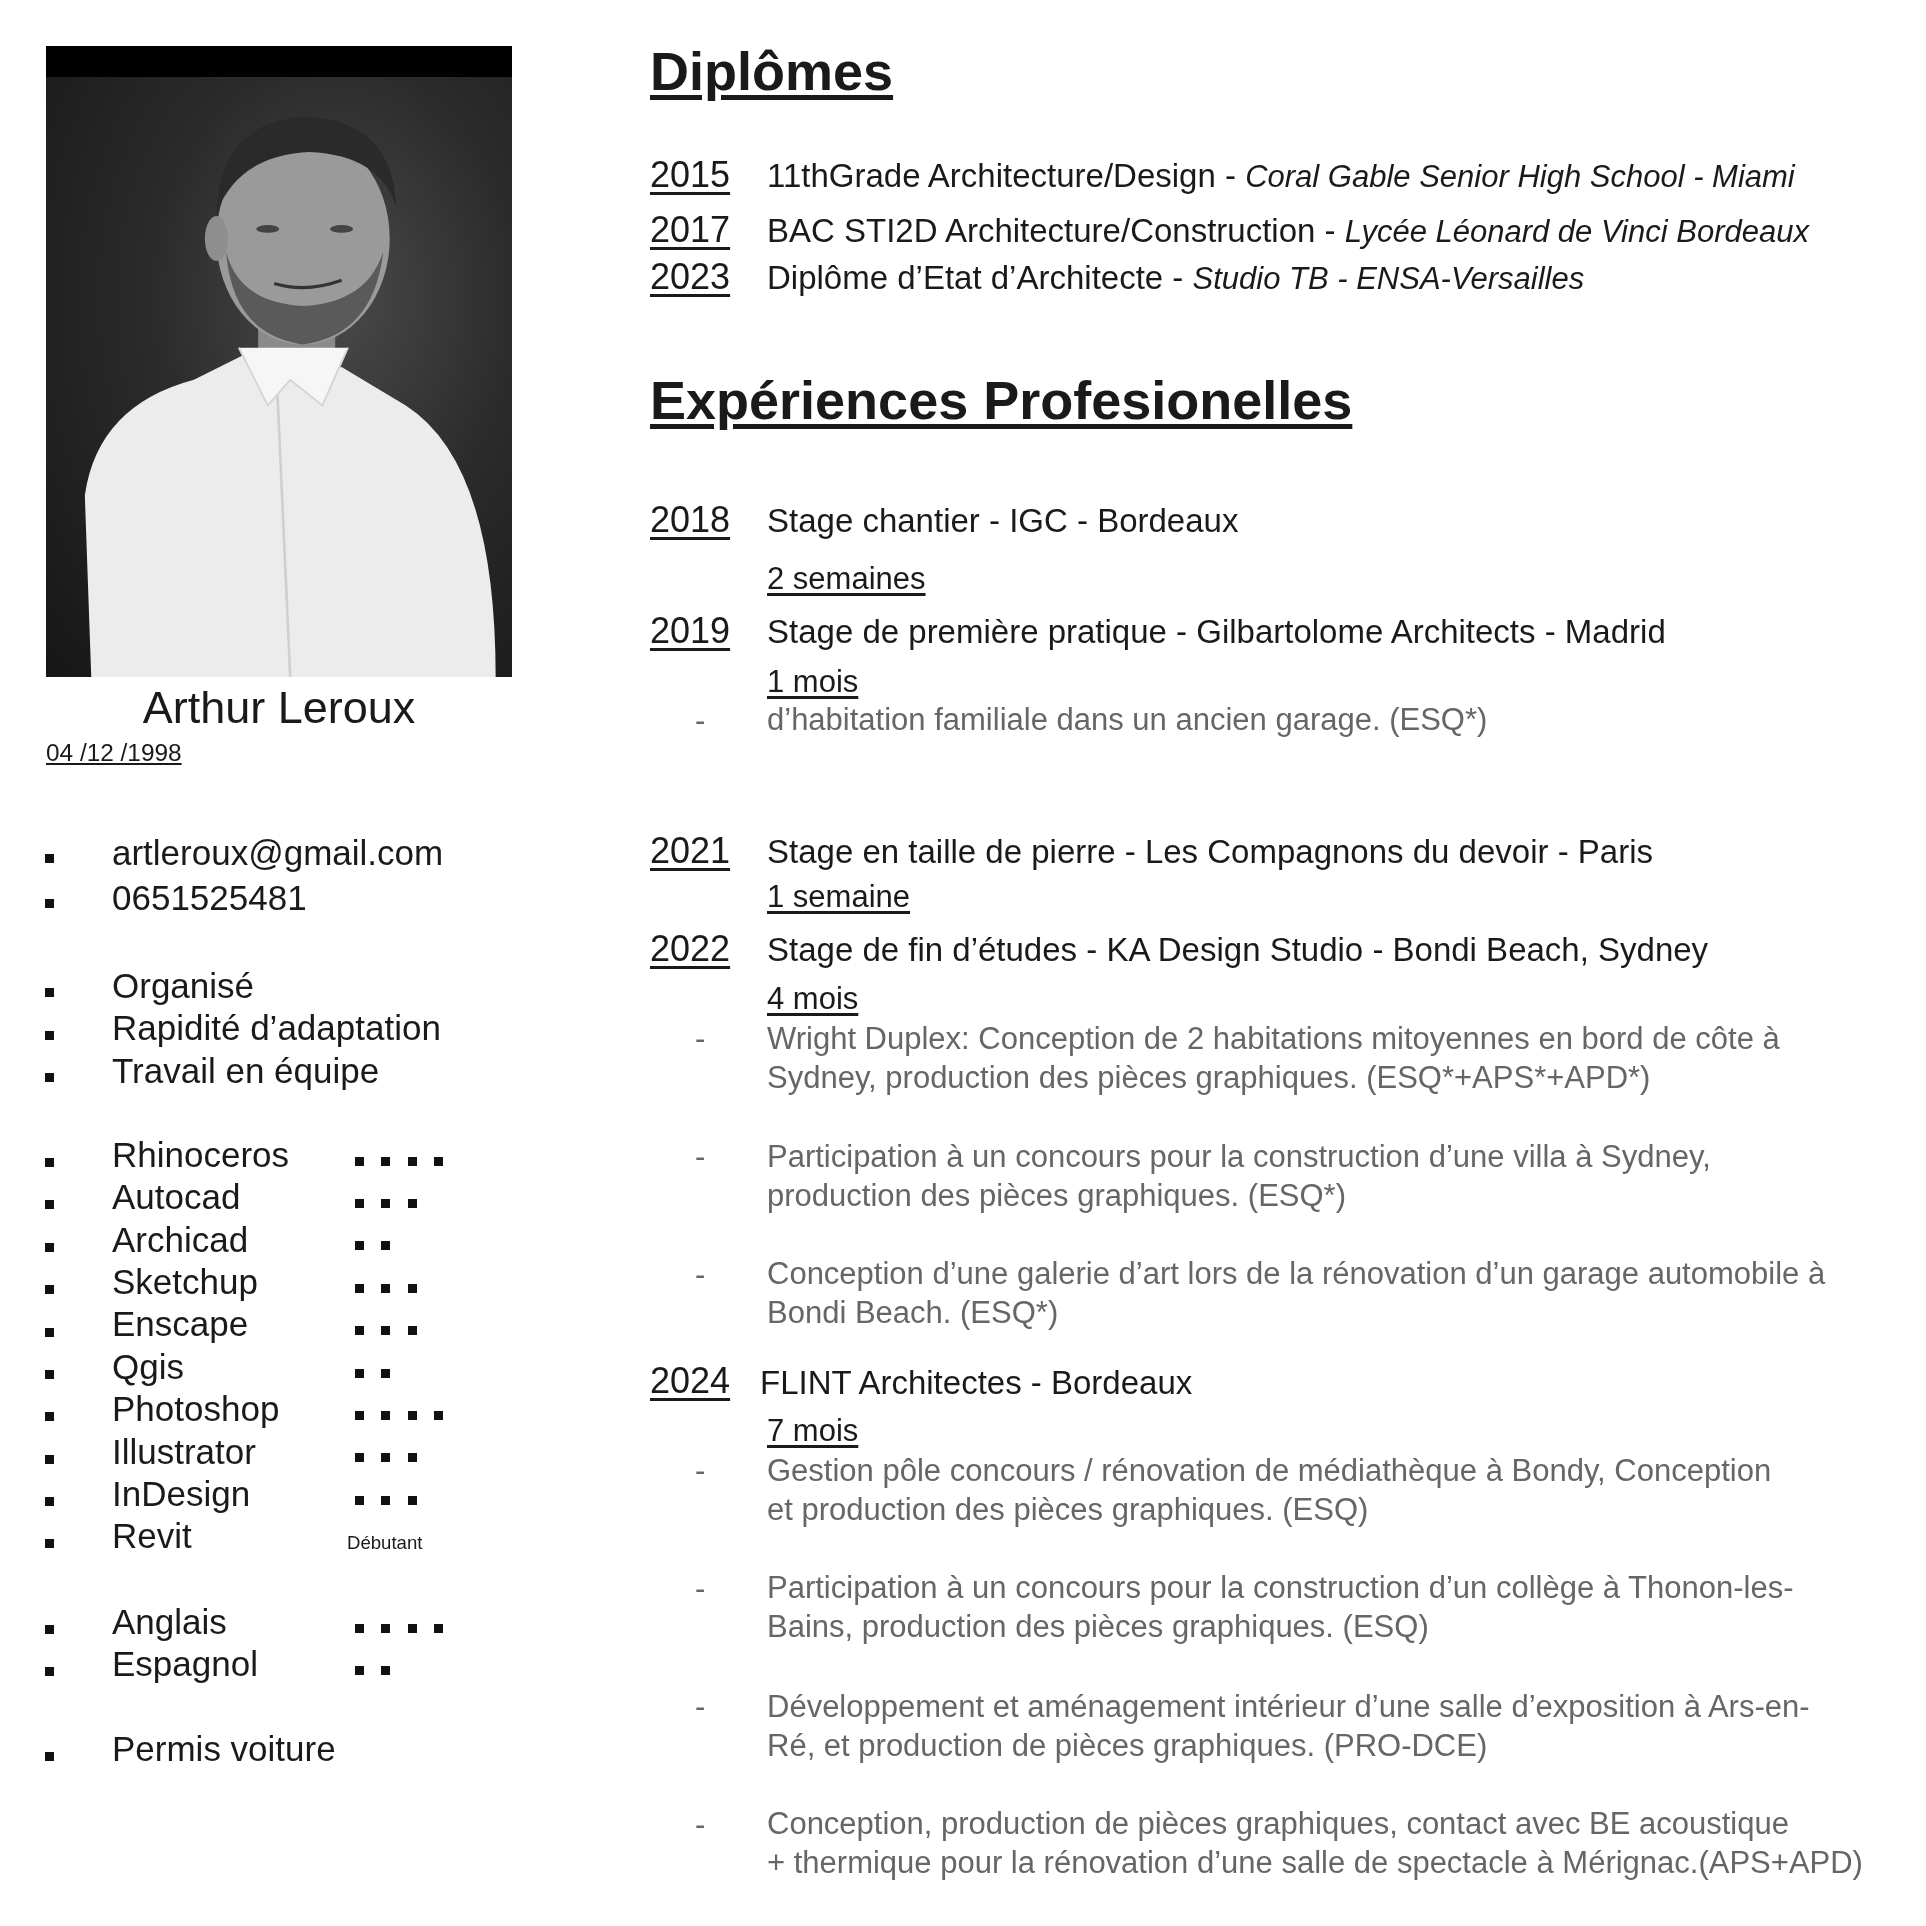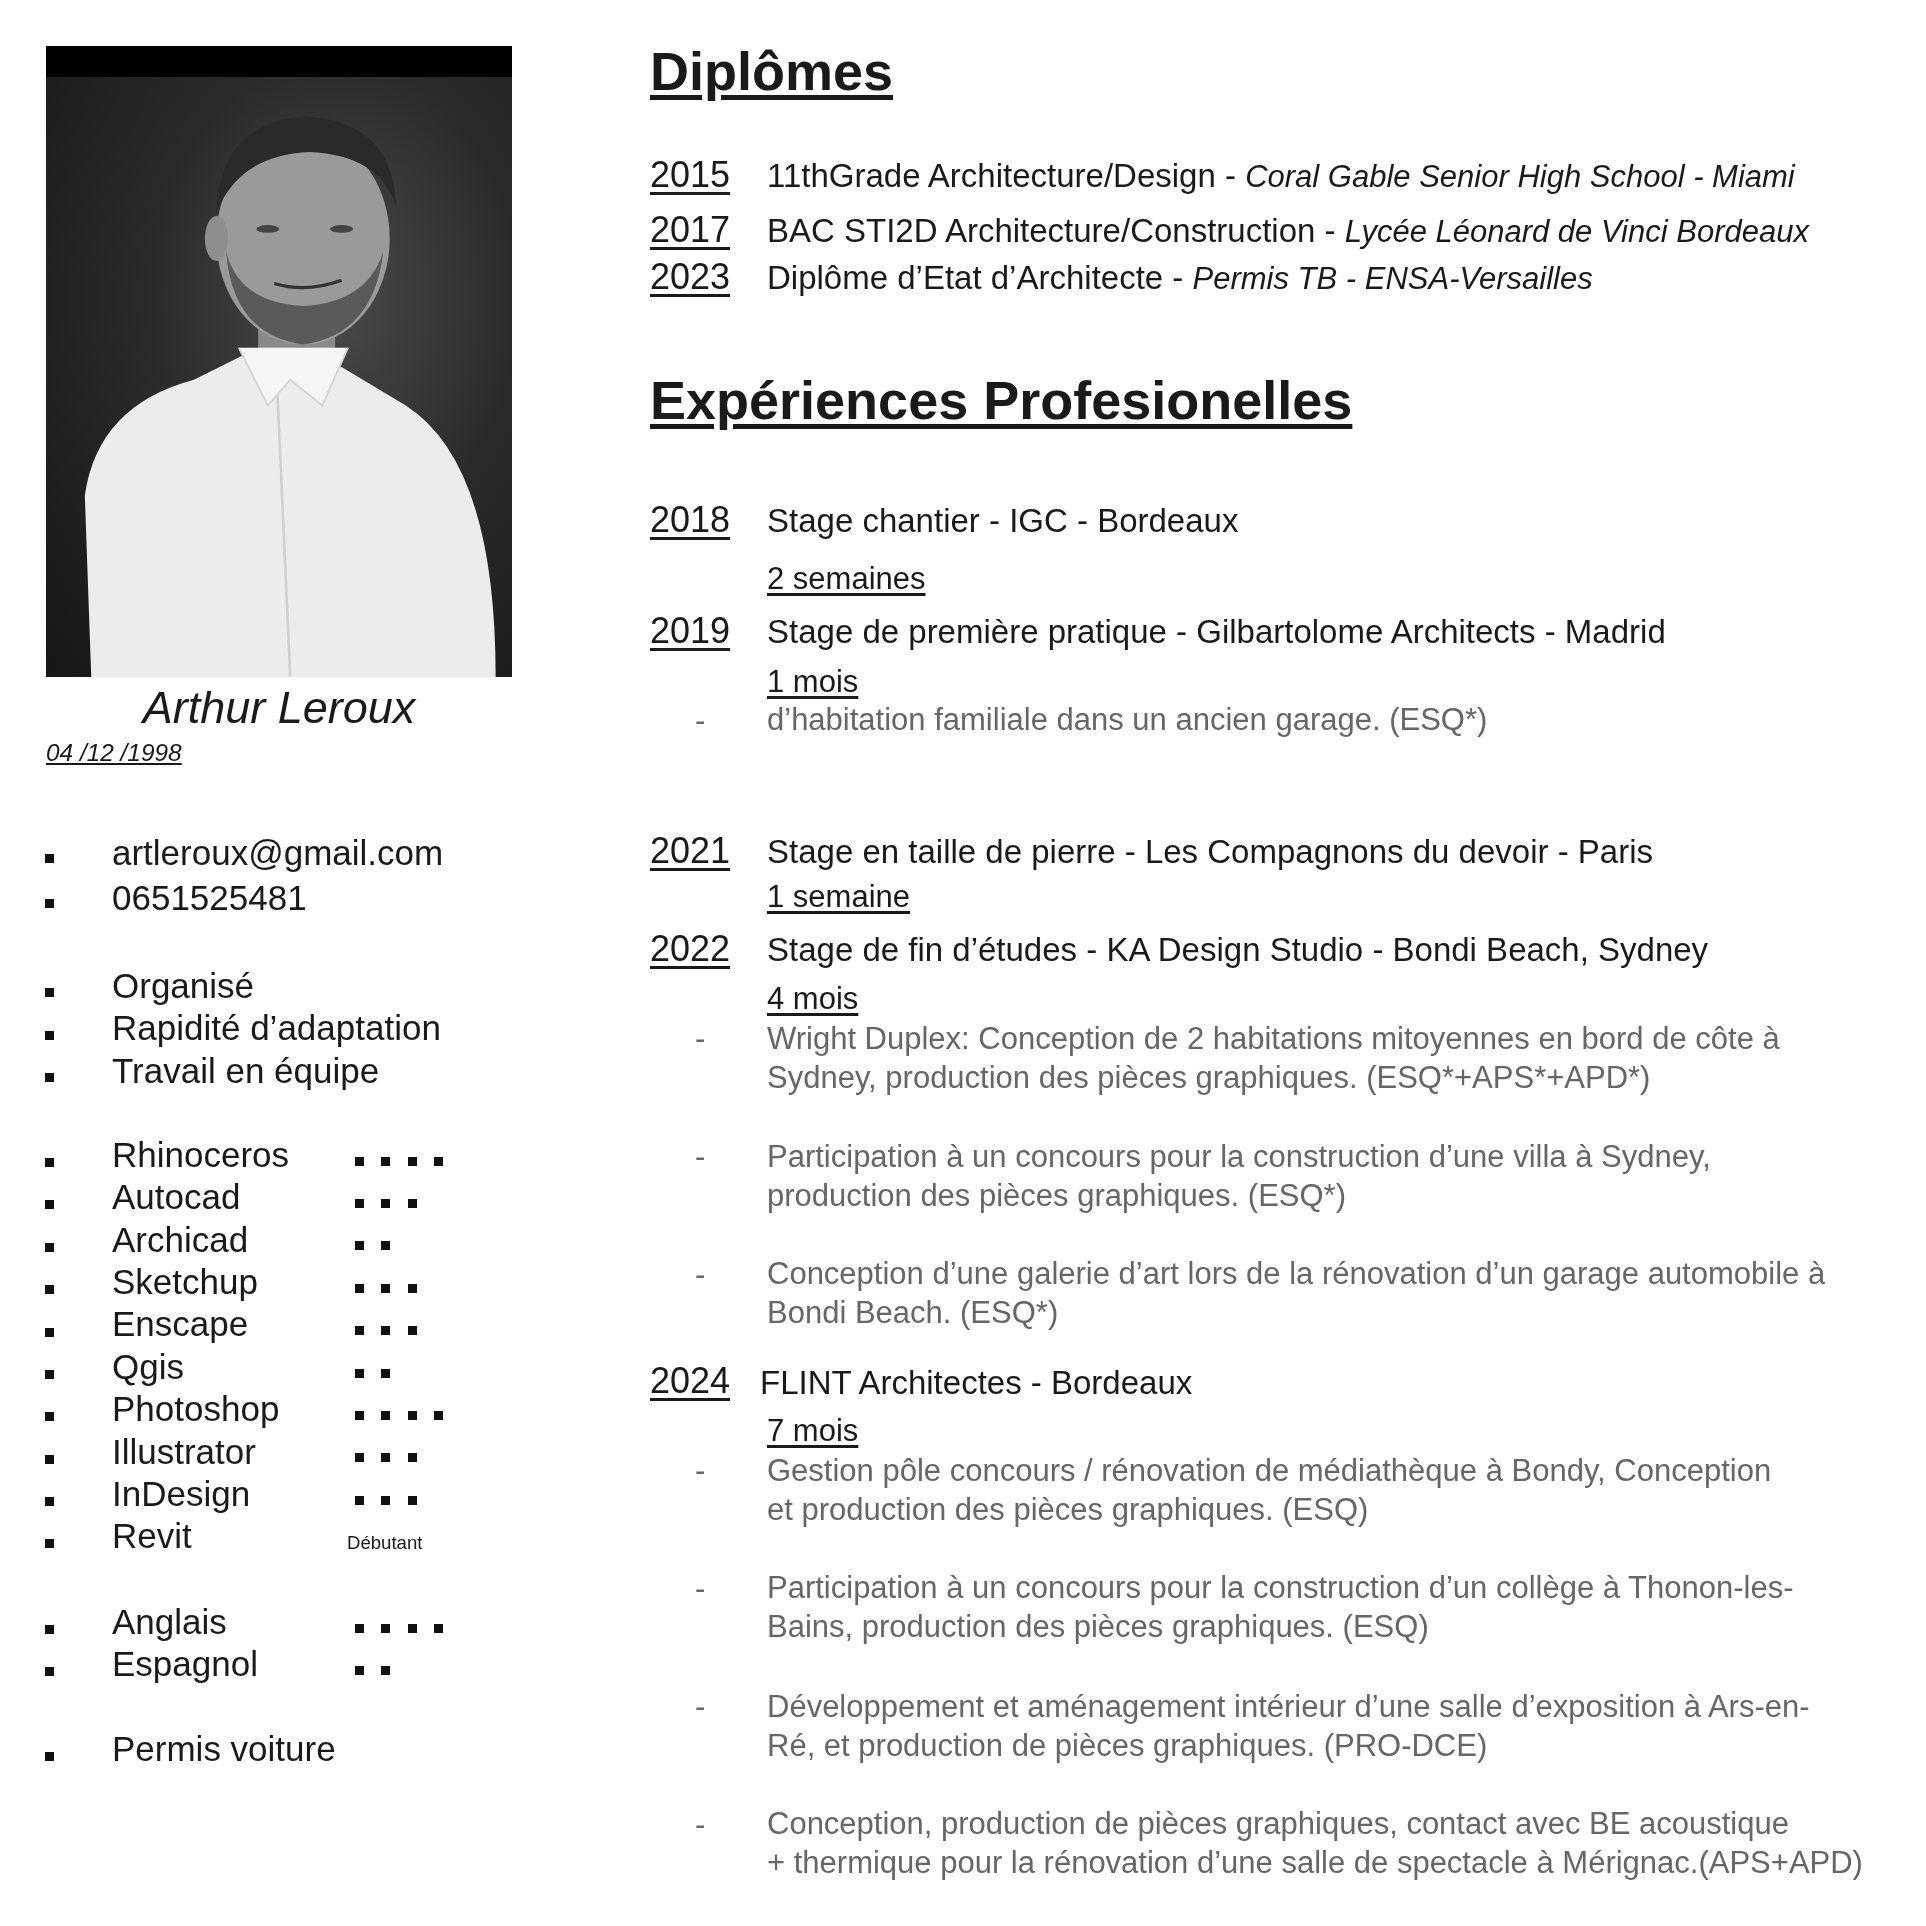--- a/index.html
+++ b/index.html
@@ -1,17 +1,17 @@
 <!DOCTYPE html>
 <html style="font-size:10.3px"><head>
 <meta charset="utf-8">
 <style>
   html, body { margin:0; padding:0; background:#fff; }
   body { width:1926px; height:1926px; position:relative; overflow:hidden; font-family:"Liberation Sans", sans-serif; color:#1a1a1a; }
-  .abs { position:absolute; white-space:nowrap;font-style:italic; }
+  .abs { position:absolute; white-space:nowrap; }
   .photo { position:absolute; left:46px; top:46px; width:466px; height:631px; overflow:hidden;
     background: radial-gradient(ellipse at 62% 40%, #4a4a4a 0%, #2b2b2b 45%, #161616 100%); }
   .photo .band { position:absolute; left:0; top:0; width:100%; height:31px; background:#000; }
   .photo svg { position:absolute; left:0; top:0; }
   .name { left:46px; width:466px; text-align:center; top:682px; font-size:45px; color:#1a1a1a; }
   .dob { left:46px; width:466px; text-align:left; top:739px; font-size:24.4px; text-decoration:underline; }
   .bullet { position:absolute; left:45px; width:9px; height:9px; background:#111; }
   .ltext { position:absolute; left:112px; font-size:35px; line-height:1; white-space:nowrap; }
   .dots { position:absolute; left:355px; display:flex; gap:17.3px; }
   .dots span { width:9px; height:9px; background:#111; display:block; }
@@ -182,21 +182,21 @@
     <span class="u">11thGrade Architecture/Design</span><span> - </span><span class="it">Coral Gable Senior High School - Miami</span>
   </div>
 
   <div class="year" style="top:209px">2017</div>
   <div class="title" style="left:767px; top:212px">
     <span class="u">BAC STI2D Architecture/Construction</span><span> - </span><span class="it">Lycée Léonard de Vinci Bordeaux</span>
   </div>
 
   <div class="year" style="top:256px">2023</div>
   <div class="title" style="left:767px; top:259px">
-    <span class="u">Diplôme d’Etat d’Architecte</span><span> - </span><span class="it">Permis TB - ENSA-Versailles</span>
+    <span class="u">Diplôme d’Etat d’Architecte</span><span> - </span><span class="it">Studio TB - ENSA-Versailles</span>
   </div>
 </div>
 
 <div class="h2" style="top:369px">Expériences Profesionelles</div>
 
 <div>
 
   <div class="year" style="top:499px">2018</div>
   <div class="title" style="left:767px; top:502px"><span class="u">Stage chantier - IGC - Bordeaux</span></div>
   <div class="dur" style="top:561px">2 semaines</div>

